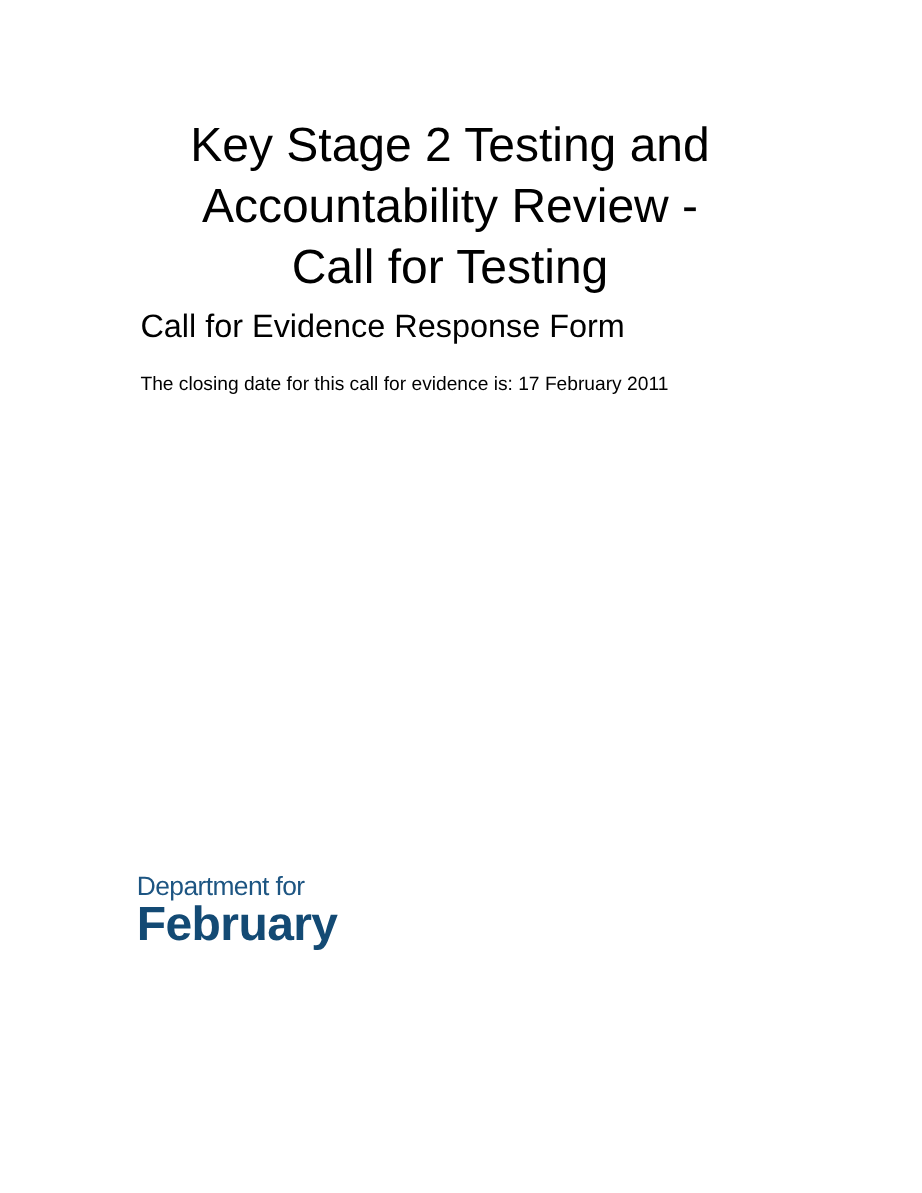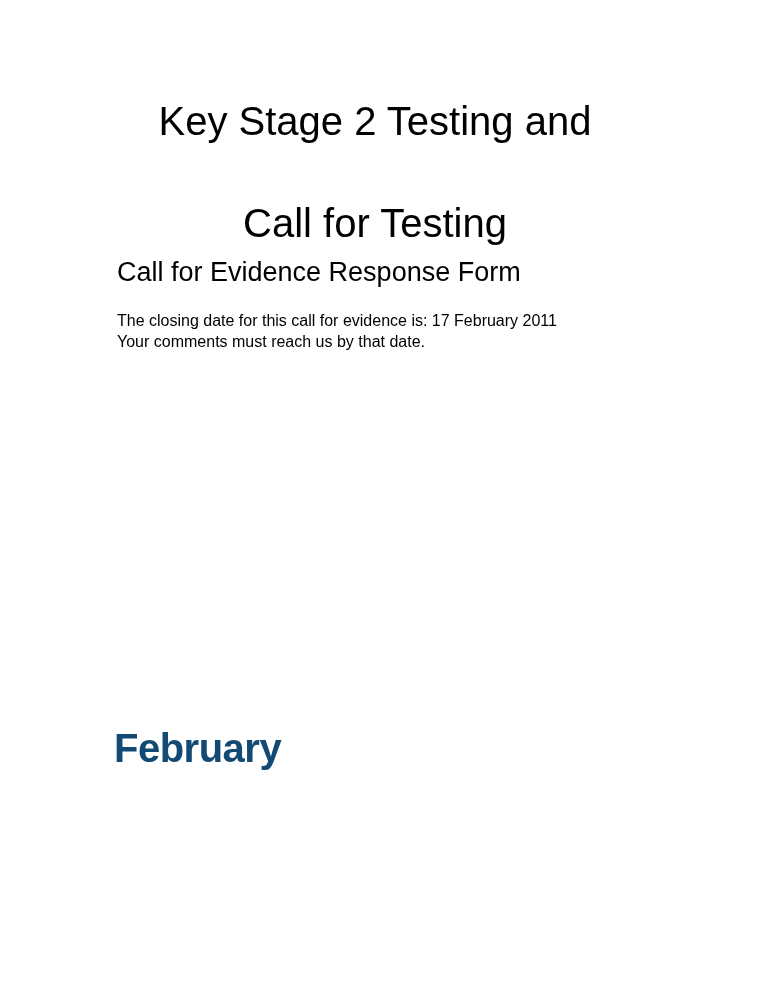--- a/index.html
+++ b/index.html
@@ -12,26 +12,26 @@
   .closing p { margin: 0; }
   .logo { position: absolute; left: 114px; top: 728px; color: #1d5582; }
   .logo .dept { font-size: 22px; letter-spacing: -0.5px; line-height: 22px; display: block; }
   .logo .edu { font-size: 40px; font-weight: bold; letter-spacing: -0.5px; line-height: 40px; display: block; color: #134a74; }
 </style>
 </head>
 <body>
 
 <h1 class="title">
   <span>Key Stage 2 Testing and</span><br>
-  <br>
+  <span>Accountability Review -</span><br>
   <span>Call for Testing</span>
 </h1>
 
 <h2 class="subtitle">Call for Evidence Response Form</h2>
 
 <div class="closing">
   <p>The closing date for this call for evidence is: 17 February 2011</p>
-  <p>Your comments must reach us by that date.</p>
 </div>
 
 <div class="logo">
+  <span class="dept">Department for</span>
   <span class="edu">February</span>
 </div>
 
 </body></html>

